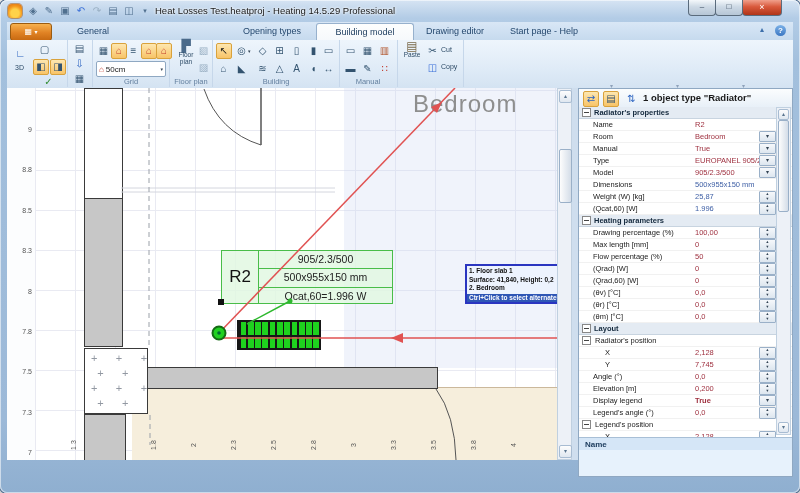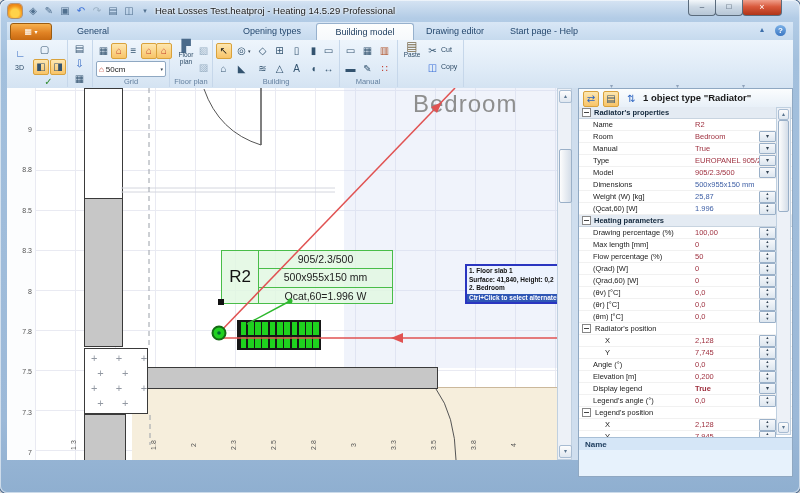--- a/index.html
+++ b/index.html
@@ -417,20 +417,24 @@
               </div>
             </div>
             <div class="prow">
               <div class="plabel">(θm) [°C]</div>
               <div class="pval red">0,0</div>
               <div class="pspin">
                 <span>▴</span>
                 <span>▾</span>
               </div>
             </div>
+            <div class="prow sect">
+              <div class="cbox"></div>
+              <div class="stitle">Layout</div>
+            </div>
             <div class="prow">
               <div class="cbox"></div>
               <div class="plabel gl2">Radiator's position</div>
             </div>
             <div class="prow">
               <div class="plabel ind">X</div>
               <div class="pval red">2,128</div>
               <div class="pspin">
                 <span>▴</span>
                 <span>▾</span>

